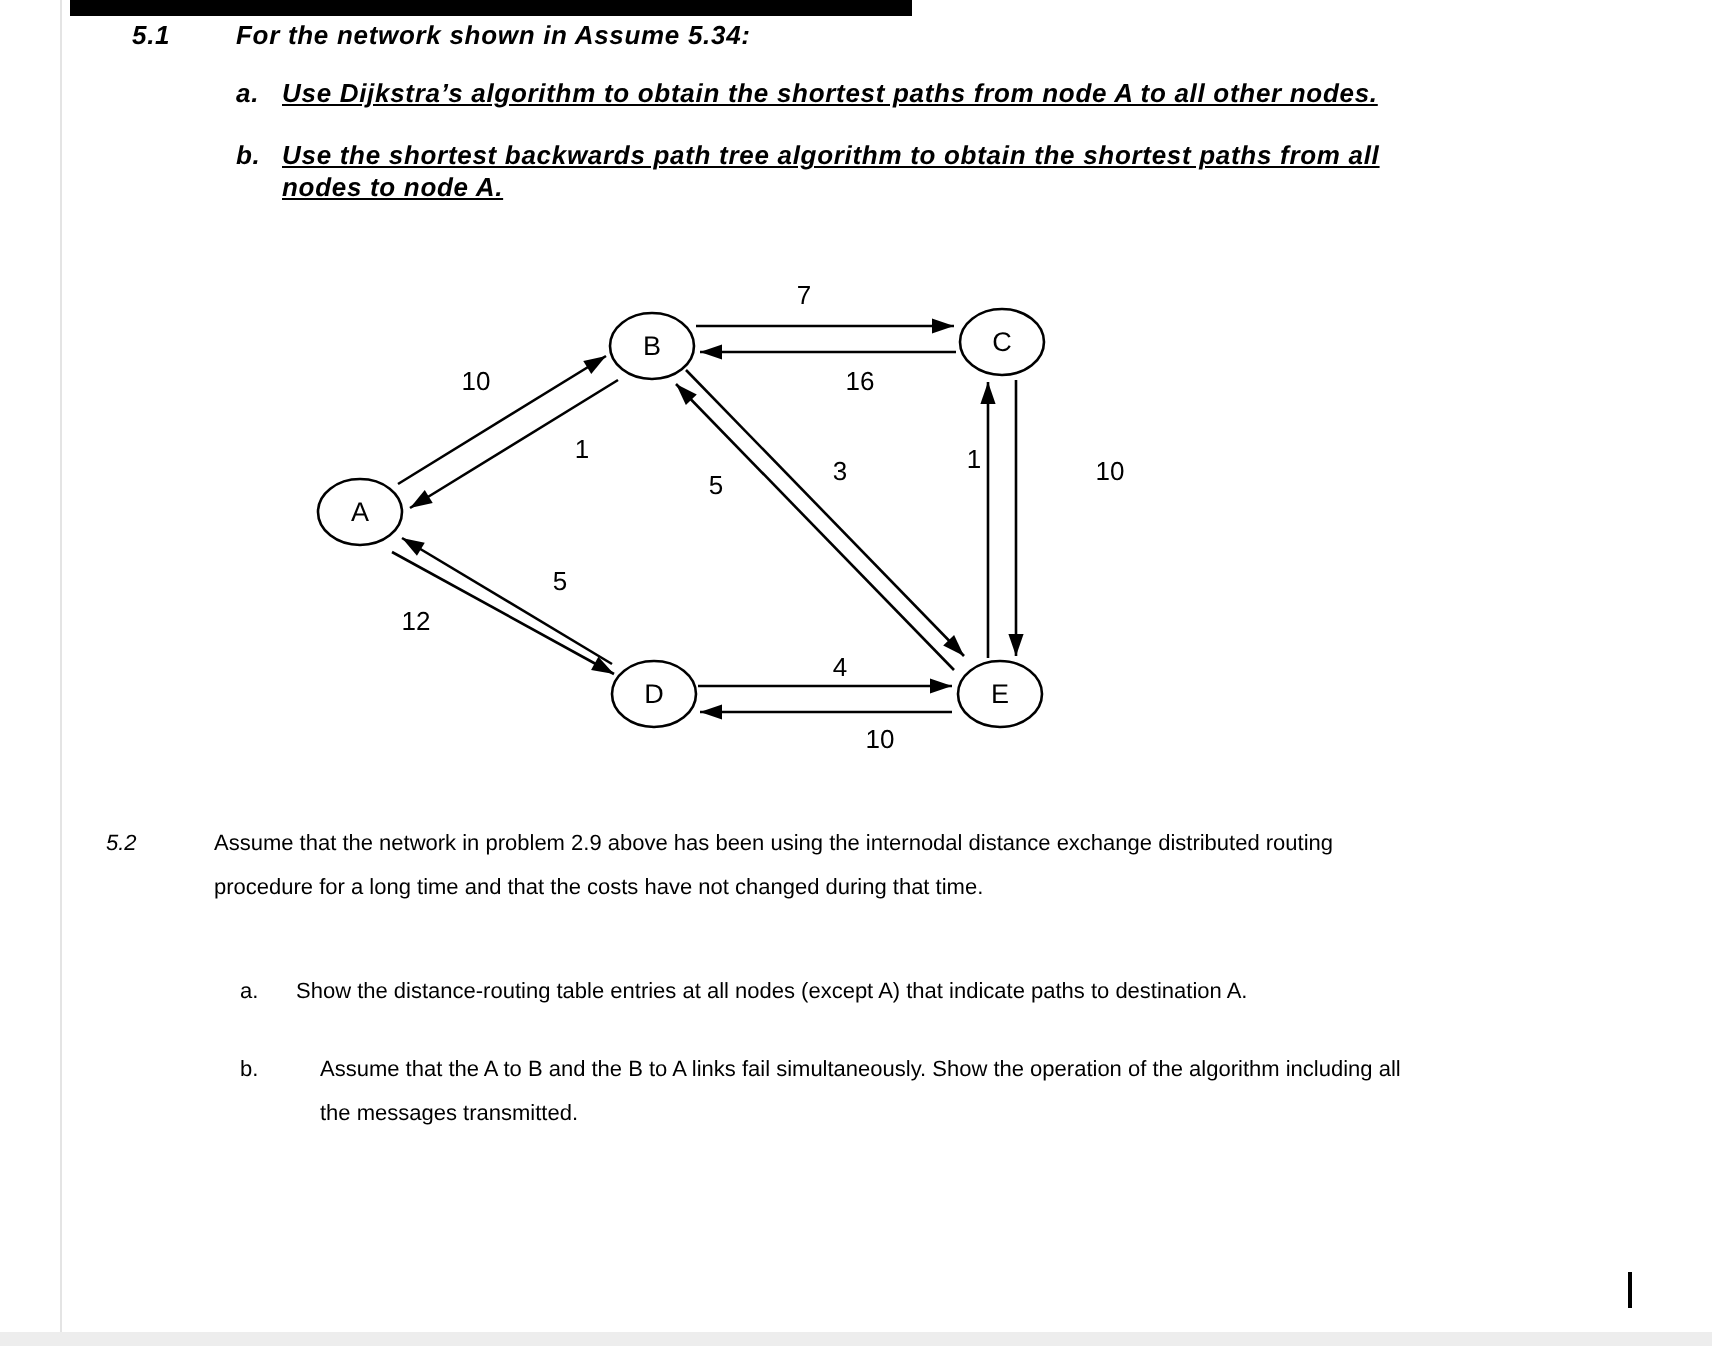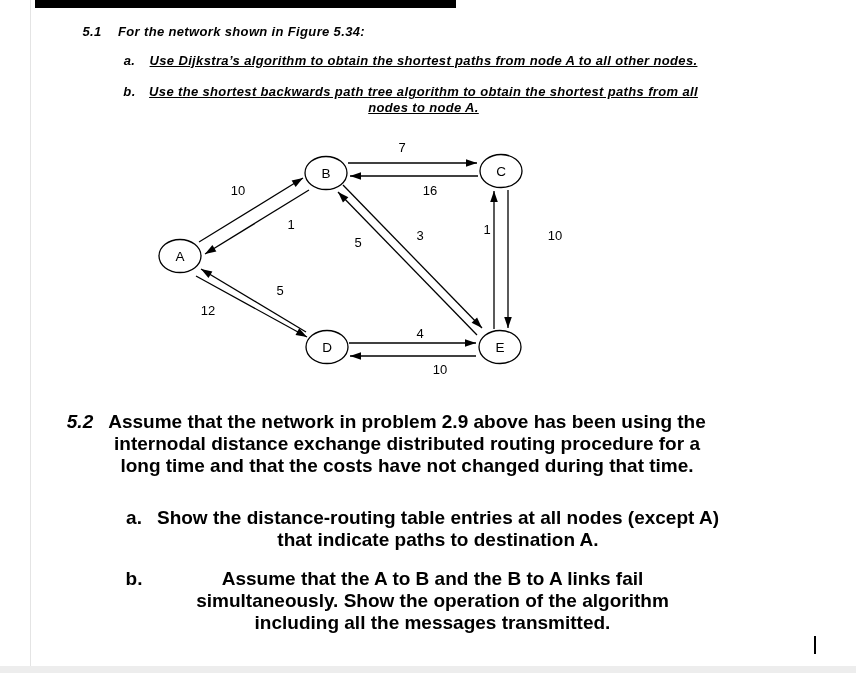--- a/index.html
+++ b/index.html
@@ -7,35 +7,34 @@
     width:856px;height:673px;position:relative;overflow:hidden;
     background:#fdfdfd;font-family:"Liberation Sans",sans-serif;color:#000;
   }
   .page{position:absolute;inset:0;background:#ffffff;}
   .left-edge-line{position:absolute;left:30px;top:0;width:1px;height:100%;background:#e4e4e4;}
   .bottom-strip{position:absolute;left:0;bottom:0;width:100%;height:7px;background:#ededed;}
   .top-bar{position:absolute;left:35px;top:0;width:421px;height:8px;background:#000;}
 
   
   .p51{
-    position:absolute;left:66px;top:24px;
+    position:absolute;left:66px;top:10px;
     font:italic bold 13px/15.6px "Liberation Sans",sans-serif;
     letter-spacing:0.35px;
-    text-align:center;
   }
   .p51 .head{display:flex;margin-bottom:13px;}
   .p51 .num{width:52px;flex:none;}
   .p51 .item{display:flex;margin-left:52px;margin-bottom:16px;}
   .p51 .lbl{width:23px;flex:none;}
   .p51 .txt{width:565px;text-decoration:underline;}
 
   
   .p52{
     position:absolute;left:53px;top:411px;
-    font-weight:bold;font-size:19px;line-height:22px;text-align:center;
+    font-weight:normal;font-size:11px;line-height:22px;
   }
   .p52 .head{display:flex;}
   .p52 .num{width:54px;flex:none;font-style:italic;}
   .p52 .intro{width:600px;}
   .p52 .item{display:flex;margin-left:67px;}
   .p52 .item-a{margin-top:30px;}
   .p52 .item-b{margin-top:17px;}
   .p52 .lbl{width:28px;flex:none;}
   .p52 .item-a .txt{width:580px;}
   .p52 .item-b .txt{width:545px;margin-left:12px;}
@@ -50,21 +49,21 @@
 
 <div class="page">
 
   <div class="left-edge-line"></div>
   <div class="bottom-strip"></div>
   <div class="top-bar"></div>
 
   <section class="p51">
     <div class="head">
       <span class="num">5.1</span>
-      <span class="title">For the network shown in Figure 5.34:</span>
+      <span class="title">For the network shown in Assume 5.34:</span>
     </div>
     <div class="item">
       <span class="lbl">a.</span>
       <span class="txt">Use Dijkstra’s algorithm to obtain the shortest paths from node A to all other nodes.</span>
     </div>
     <div class="item">
       <span class="lbl">b.</span>
       <span class="txt">Use the shortest backwards path tree algorithm to obtain the shortest paths from all nodes to node A.</span>
     </div>
   </section>

